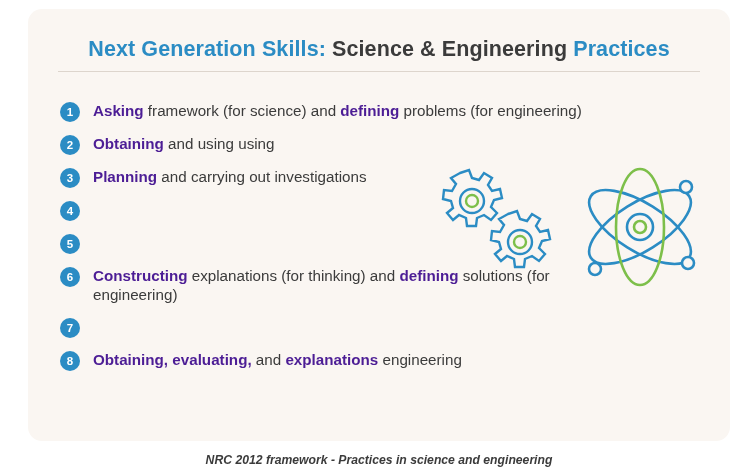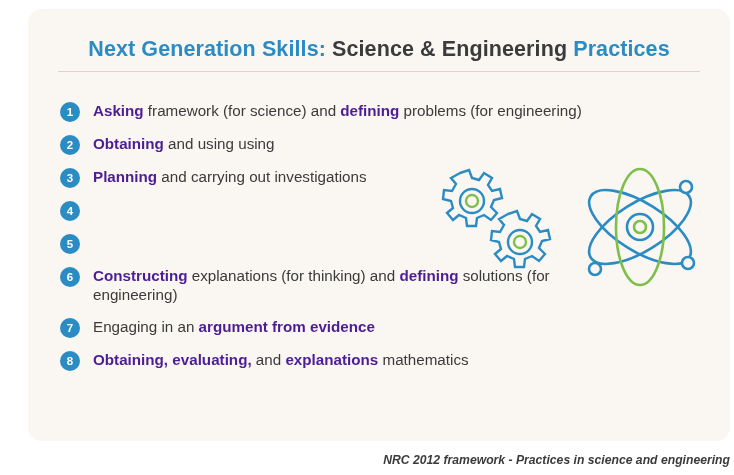--- a/index.html
+++ b/index.html
@@ -78,21 +78,21 @@
   }
   .text .hl {
     color: #4c1d95;
     font-weight: bold;
   }
   .footer {
     position: absolute;
     right: 0px;
     bottom: -26px;
     width: 100%;
-    text-align: right;
+    text-align: center;
     font-size: 12.2px;
     font-style: italic;
     font-weight: bold;
     color: #3b3b3b;
   }
   .art {
     position: absolute;
     right: 10px;
     top: 150px;
     width: 290px;
@@ -151,22 +151,21 @@
       </div>
       <div class="item">
         <div class="bullet">5</div>
       </div>
       <div class="item">
         <div class="bullet">6</div>
         <div class="text"><span class="hl">Constructing</span><span> explanations (for thinking) and </span><span class="hl">defining</span><span> solutions (for engineering)</span></div>
       </div>
       <div class="item">
         <div class="bullet">7</div>
-        <div class="text"><span>Engaging in an </span><span class="hl">argument from evidence</span></div>
       </div>
       <div class="item">
         <div class="bullet">8</div>
-        <div class="text"><span class="hl">Obtaining, evaluating,</span><span> and </span><span class="hl">explanations</span><span> mathematics</span></div>
+        <div class="text"><span class="hl">Obtaining, evaluating,</span><span> and </span><span class="hl">explanations</span><span> engineering</span></div>
       </div>
     </div>
 
   <div class="footer">NRC 2012 framework - Practices in science and engineering</div>
 </div>
 
 </body></html>

